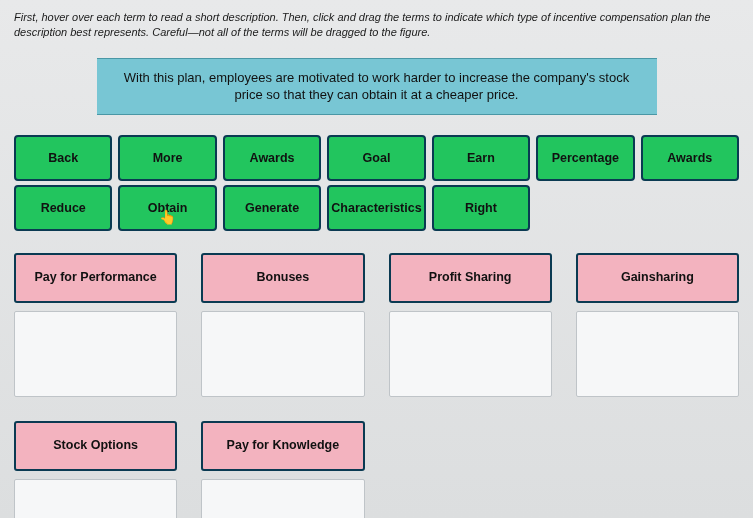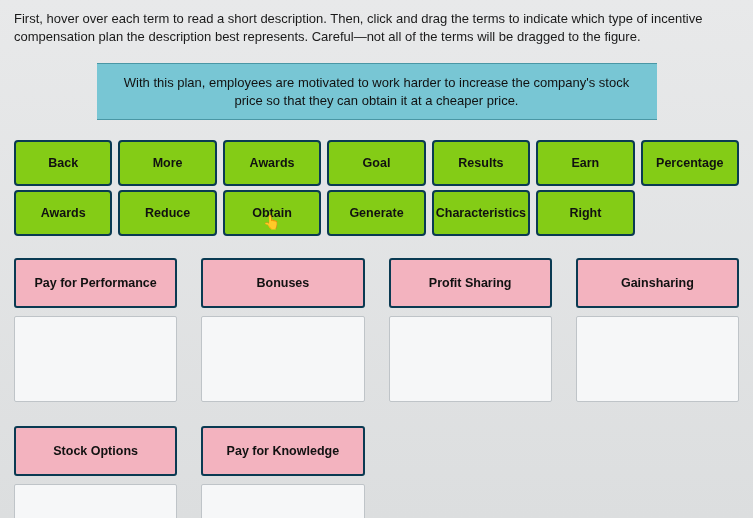--- a/index.html
+++ b/index.html
@@ -5,21 +5,22 @@
   * { box-sizing: border-box; margin: 0; padding: 0; }
   body {
     font-family: Arial, sans-serif;
     background: linear-gradient(to bottom, #e8e9ea 0%, #dcdedf 100%);
     width: 753px;
     height: 518px;
     padding: 10px 14px;
     color: #222;
   }
   .instructions {
-    font-size: 13px;
+    font-style: italic;
+    font-size: 11px;
     line-height: 1.35;
     margin-bottom: 18px;
     color: #1a1a1a;
   }
   .prompt-box {
     margin: 13px auto 20px auto;
     width: 560px;
     background: #78c6d4;
     border-top: 1px solid #4a97a5;
     border-bottom: 1px solid #4a97a5;
@@ -29,21 +30,21 @@
     line-height: 1.35;
     color: #111;
   }
   .terms-grid {
     display: grid;
     grid-template-columns: repeat(7, 1fr);
     gap: 4px 6px;
     margin-bottom: 22px;
   }
   .term-tile {
-    background: #84cc16;
+    background: #22c55e;
     border: 2px solid #0a3a52;
     border-radius: 4px;
     height: 46px;
     display: flex;
     align-items: center;
     justify-content: center;
     font-size: 12.5px;
     font-weight: 600;
     color: #111;
     cursor: grab;
@@ -96,21 +97,20 @@
 
 <div class="instructions">First, hover over each term to read a short description. Then, click and drag the terms to indicate which type of incentive compensation plan the description best represents. Careful—not all of the terms will be dragged to the figure.</div>
 
 <div class="prompt-box">With this plan, employees are motivated to work harder to increase the company's stock price so that they can obtain it at a cheaper price.</div>
 
 <div class="terms-grid">
   <div class="term-tile">Back</div>
   <div class="term-tile">More</div>
   <div class="term-tile">Awards</div>
   <div class="term-tile">Goal</div>
-  <div class="term-tile">Results</div>
   <div class="term-tile">Earn</div>
   <div class="term-tile">Percentage</div>
 
   <div class="term-tile">Awards</div>
   <div class="term-tile">Reduce</div>
   <div class="term-tile">
     <span>Obtain</span>
     <span class="cursor-hand">👆</span>
   </div>
   <div class="term-tile">Generate</div>

